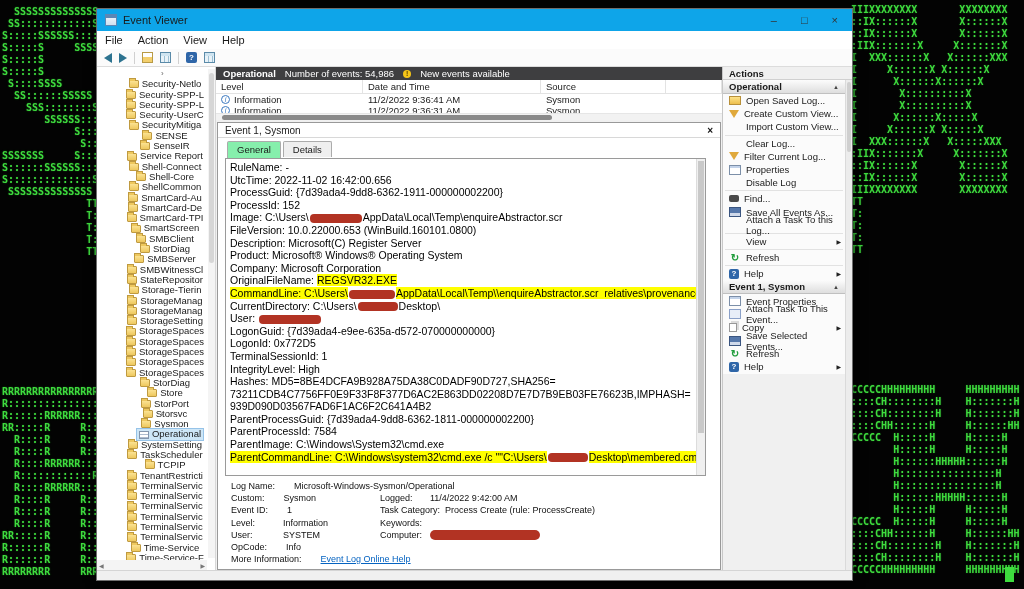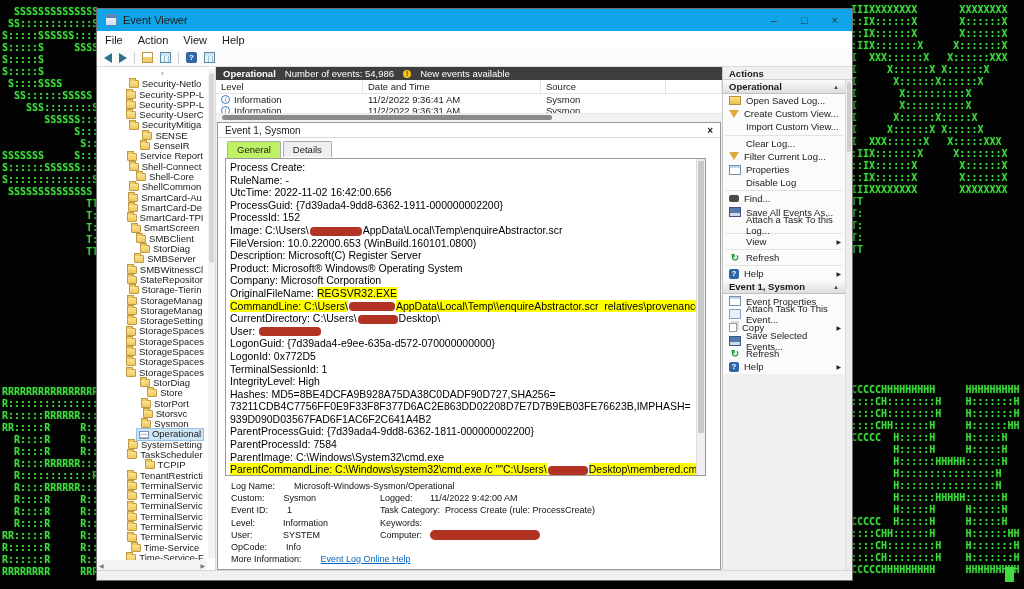--- a/index.html
+++ b/index.html
@@ -78,21 +78,21 @@
   .lvlcell{display:flex;align-items:center;}
   .hscroll{height:7px;flex:none;background:#f2f2f2;position:relative;border-top:1px solid #e6e6e6;}
   .hthumb{position:absolute;top:1px;height:5px;left:6px;width:330px;background:#8a8a8a;border-radius:3px;}
 
   
   .detail{flex:1;margin:2px 1px 0 1px;background:#fff;border:1px solid #999;display:flex;flex-direction:column;min-height:0;}
   .dhead{height:15px;flex:none;border-bottom:1px solid #d8d8d8;display:flex;align-items:center;padding:0 7px;font-size:10px;}
   .dx{margin-left:auto;font-size:10px;color:#111;font-weight:bold;}
   .tabs{height:19px;flex:none;display:flex;align-items:flex-end;padding-left:9px;gap:2px;}
   .tab{font-size:9.5px;padding:2px 9px;border:1px solid #ababab;border-bottom:none;background:#efefef;border-radius:2px 2px 0 0;position:relative;}
-  .tab.active{background:#bef264;z-index:2;top:1px;padding-bottom:3px;}
+  .tab.active{background:#86efac;z-index:2;top:1px;padding-bottom:3px;}
   .textbox{flex:none;height:318px;margin:1px 14px 0 7px;border:1px solid #9a9a9a;position:relative;overflow:hidden;background:#fff;}
   .textinner{position:absolute;left:4px;top:2px;right:12px;font-size:10.5px;line-height:12.6px;color:#000;}
   .evline{white-space:pre;}
   .hl{background:#ffff00;}
   .redact{display:inline-block;height:9px;border-radius:4px;background:#b23323;vertical-align:middle;margin:0 1px;}
   .vscroll{position:absolute;right:0;top:0;bottom:0;width:9px;background:#f0f0f0;border-left:1px solid #dcdcdc;}
   .vthumb{position:absolute;left:1px;right:1px;top:2px;height:86%;background:#c9c9c9;}
   .fields{flex:1;position:relative;margin:4px 14px 0 13px;font-size:9px;color:#111;}
   .fleft{position:absolute;left:0;top:0;width:148px;}
   .fright{position:absolute;left:149px;top:12.2px;right:0;}
@@ -631,21 +631,20 @@
           <div class="dhead">
             <span>Event 1, Sysmon</span>
             <span class="dx">×</span>
           </div>
           <div class="tabs">
             <span class="tab active">General</span>
             <span class="tab">Details</span>
           </div>
           <div class="textbox">
             <div class="textinner" id="event-text">
-                <div class="evline"><span>Process Create:</span></div>
                 <div class="evline"><span>RuleName: -</span></div>
                 <div class="evline"><span>UtcTime: 2022-11-02 16:42:00.656</span></div>
                 <div class="evline"><span>ProcessGuid: {7d39ada4-9dd8-6362-1911-000000002200}</span></div>
                 <div class="evline"><span>ProcessId: 152</span></div>
                 <div class="evline"><span>Image: C:\Users\</span><span class="redact" style="width: 52px;"></span><span>AppData\Local\Temp\enquireAbstractor.scr</span></div>
                 <div class="evline"><span>FileVersion: 10.0.22000.653 (WinBuild.160101.0800)</span></div>
                 <div class="evline"><span>Description: Microsoft(C) Register Server</span></div>
                 <div class="evline"><span>Product: Microsoft® Windows® Operating System</span></div>
                 <div class="evline"><span>Company: Microsoft Corporation</span></div>
                 <div class="evline"><span>OriginalFileName: </span><span class="hl">REGSVR32.EXE</span></div>

